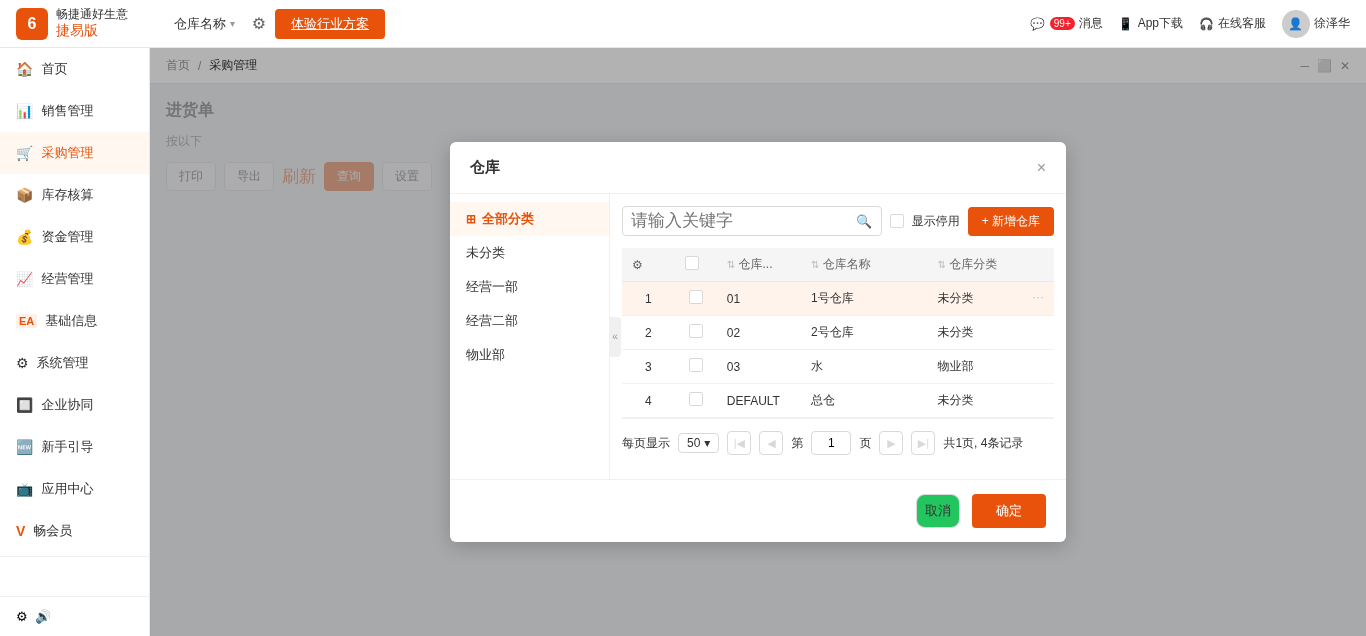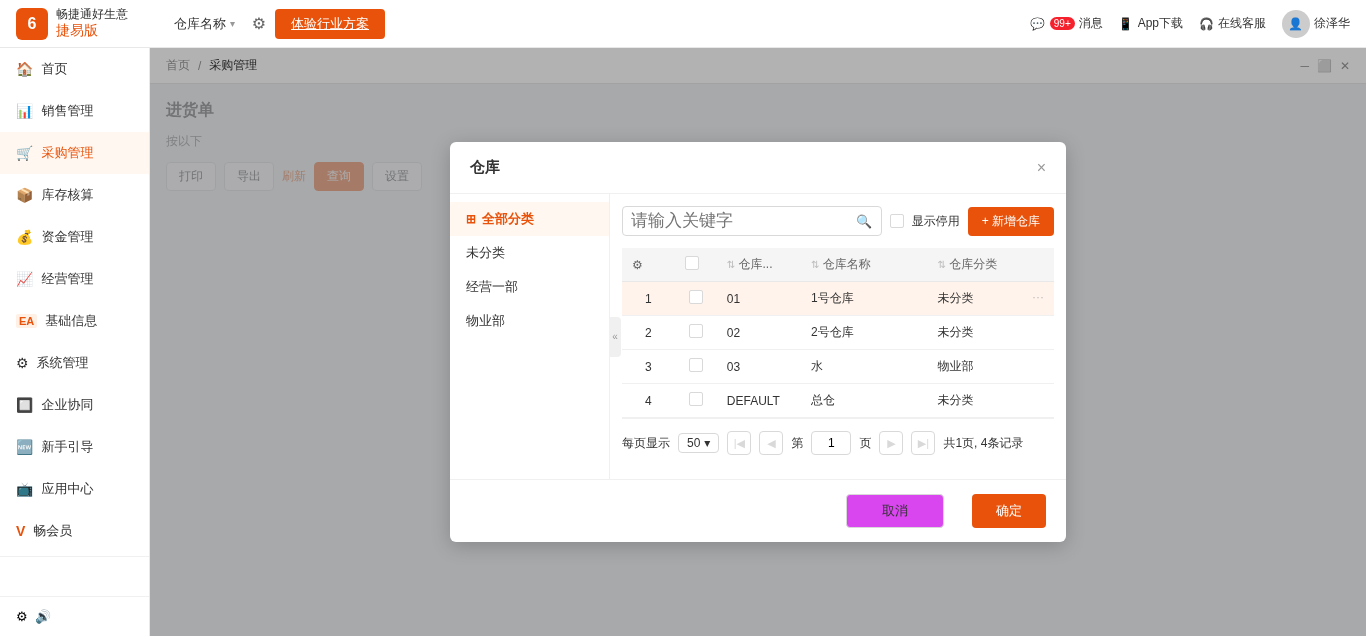--- a/index.html
+++ b/index.html
@@ -104,21 +104,21 @@
     }
     .breadcrumb-bar .crumb-active { color: #333; }
     .page-title { font-size: 16px; font-weight: bold; color: #333; margin-bottom: 12px; }
     .filter-bar { display: flex; align-items: center; gap: 8px; margin-bottom: 12px; font-size: 12px; color: #666; }
     .action-bar { display: flex; align-items: center; gap: 8px; margin-bottom: 12px; }
     .action-btn {
       padding: 5px 12px; border-radius: 4px; cursor: pointer;
       font-size: 12px; border: 1px solid #d9d9d9; background: #fff; color: #333;
     }
     .action-btn.orange { background: #e8520a; color: #fff; border-color: #e8520a; }
-    .refresh-btn { color: #e8520a; cursor: pointer; font-size: 12px; }
+    .refresh-btn { color: #e8520a; cursor: pointer; font-size: 17px; }
 
     
     .overlay {
       position: absolute; top: 0; left: 0; right: 0; bottom: 0;
       background: rgba(0,0,0,0.3); z-index: 100;
       display: flex; align-items: center; justify-content: center;
     }
 
     
     .dialog {
@@ -226,26 +226,26 @@
       width: 40px; height: 24px; border: 1px solid #d9d9d9; border-radius: 4px;
       text-align: center; font-size: 12px; outline: none;
     }
 
     
     .dialog-footer {
       display: flex; justify-content: flex-end; gap: 12px;
       padding: 14px 20px; border-top: 1px solid #f0f0f0;
     }
     .btn-cancel {
-      padding: 7px 35px; border: 1px solid #d9d9d9; border-radius: 4px;
-      background: #d946ef; cursor: pointer; font-size: 13px; color: #333;
+      padding: 7px 8px; border: 1px solid #d9d9d9; border-radius: 9px;
+      background: #22c55e; cursor: pointer; font-size: 13px; color: #333;
     }
     .btn-confirm {
       padding: 7px 24px; border: none; border-radius: 4px;
-      background: #e8520a; color: #fff; cursor: pointer; font-size: 13px; margin-left: 16px;
+      background: #e8520a; color: #fff; cursor: pointer; font-size: 13px;
     }
 
     
     .bg-content { padding: 16px; opacity: 0.4; pointer-events: none; }
   </style>
 </head>
 <body>
 
 <div class="top-header">
   <div class="logo-area">
@@ -384,20 +384,23 @@
             <div class="collapse-btn">«</div>
             <div class="category-item active category-all">
               <span class="category-icon">⊞</span>
               <span>全部分类</span>
             </div>
             <div class="category-item">
               <span>未分类</span>
             </div>
             <div class="category-item">
               <span>经营一部</span>
+            </div>
+            <div class="category-item">
+              <span>经营二部</span>
             </div>
             <div class="category-item">
               <span>物业部</span>
             </div>
           </div>
 
           <div class="right-panel">
 
             <div class="search-bar">
               <div class="search-input-wrap">

